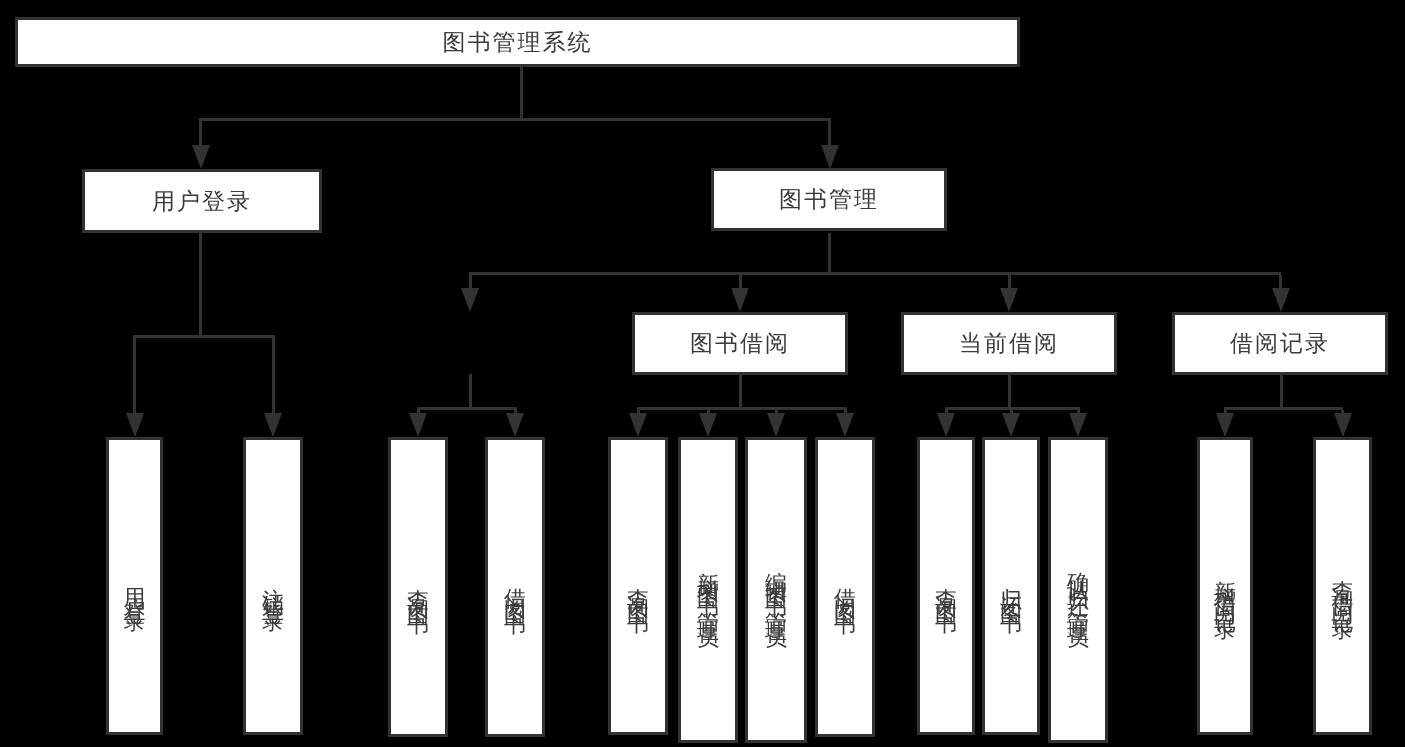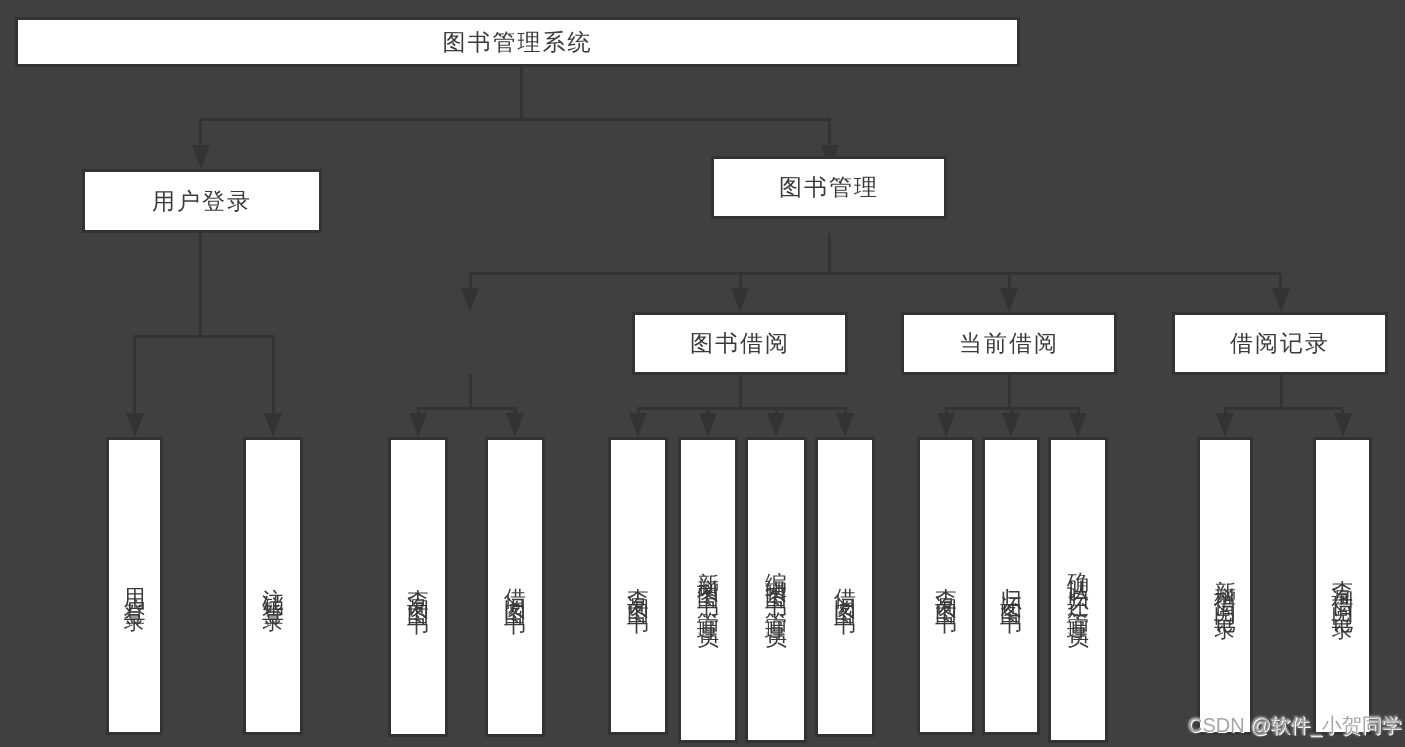--- a/index.html
+++ b/index.html
@@ -1,17 +1,17 @@
 <!DOCTYPE html>
 <html><head>
 <meta charset="utf-8">
 <style>
   html,body{margin:0;padding:0;background:#fff;}
   .stage{
-    position:relative;width:1405px;height:747px;background:#404040;
+    position:relative;width:1405px;height:747px;background:#000000;
     font-family:"Liberation Sans",sans-serif;color:#333;overflow:hidden;
   }
   .box{
     position:absolute;border:3px solid #333;background:#fff;
     display:flex;align-items:center;justify-content:center;
     box-sizing:border-box;color:#3a3a3a;
   }
   .hbox{font-size:23px;letter-spacing:2px;white-space:nowrap;}
   .vbox{
     writing-mode:vertical-rl;text-orientation:mixed;
@@ -39,21 +39,21 @@
 <div class="stage">
 
   <div class="box hbox" style="left:15px;top:17px;width:1005px;height:50px">图书管理系统</div>
 
   <div class="vl" style="left:519.5px;top:67px;height:54px"></div>
   <div class="hl" style="left:199px;top:118px;width:632px"></div>
   <div class="drop" style="left:199px;top:121px;height:26px"></div>
   <div class="drop" style="left:828px;top:121px;height:26px"></div>
 
   <div class="box hbox" style="left:82px;top:169px;width:240px;height:64px">用户登录</div>
-  <div class="box hbox" style="left:711px;top:156px;width:236px;height:63px">图书管理</div>
+  <div class="box hbox" style="left:711px;top:168px;width:236px;height:63px">图书管理</div>
 
   <div class="vl" style="left:199px;top:232px;height:106px"></div>
   <div class="hl" style="left:133px;top:335px;width:141.5px"></div>
   <div class="drop" style="left:133px;top:338px;height:77px"></div>
   <div class="drop" style="left:271.5px;top:338px;height:77px"></div>
 
   <div class="vl" style="left:827.5px;top:233px;height:42px"></div>
   <div class="hl" style="left:468.5px;top:272px;width:812px"></div>
   <div class="drop" style="left:468.5px;top:275px;height:15px"></div>
   <div class="drop" style="left:738.5px;top:275px;height:15px"></div>
@@ -98,15 +98,14 @@
   <div class="box vbox" style="left:745px;top:437px;width:62px;height:306px">编辑图书（管理员）</div>
   <div class="box vbox" style="left:815px;top:437px;width:60px;height:300px">借阅图书</div>
 
   <div class="box vbox" style="left:917px;top:437px;width:58px;height:298px">查询图书</div>
   <div class="box vbox" style="left:982px;top:437px;width:58px;height:298px">归还图书</div>
   <div class="box vbox" style="left:1048px;top:437px;width:60px;height:306px">确认归还（管理员）</div>
 
   <div class="box vbox" style="left:1197px;top:437px;width:56px;height:298px">新增借阅记录</div>
   <div class="box vbox" style="left:1313px;top:437px;width:59px;height:298px">查询借阅记录</div>
 
-  <div class="watermark">CSDN @软件_小贺同学</div>
 
 </div>
 
 </body></html>

